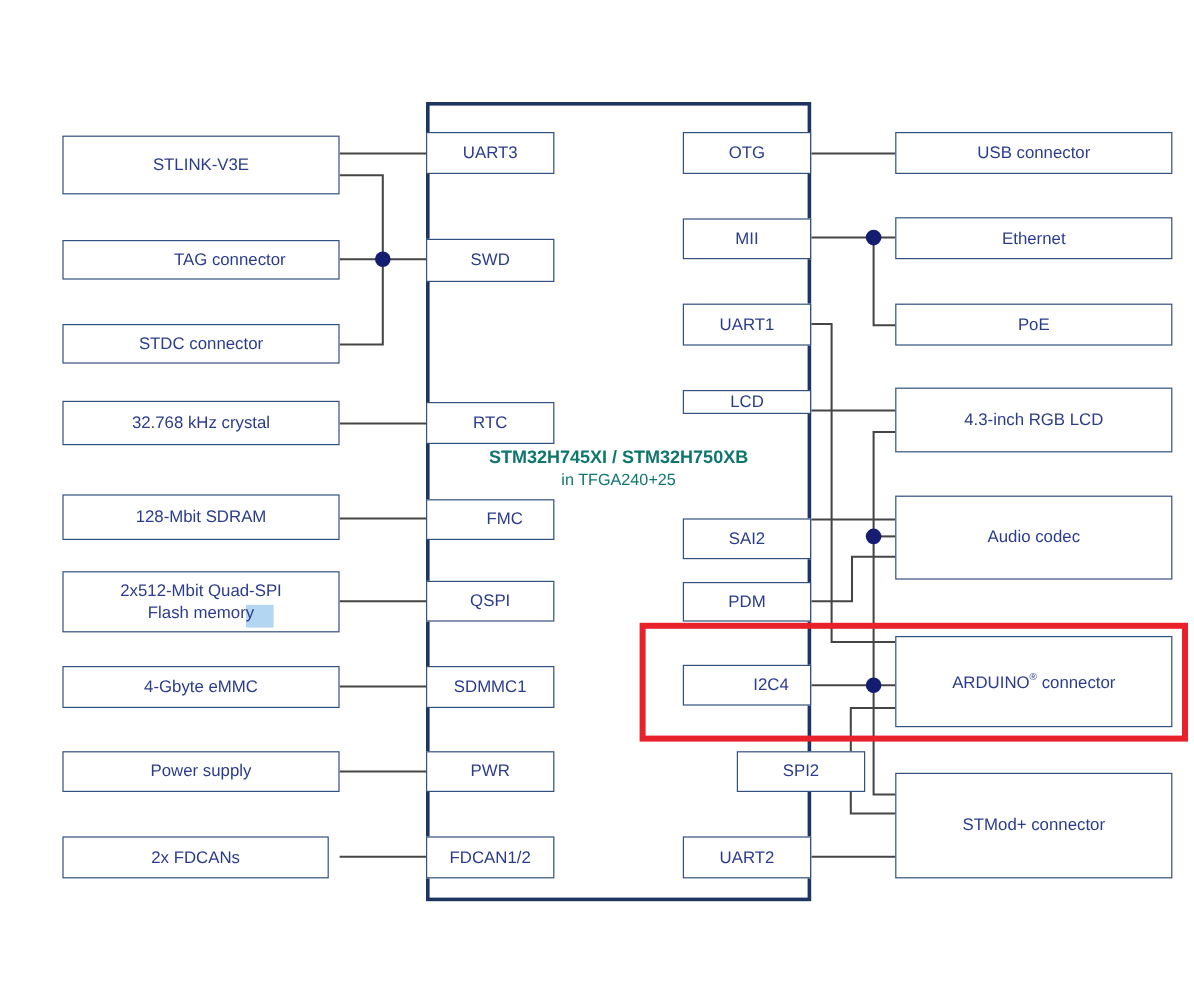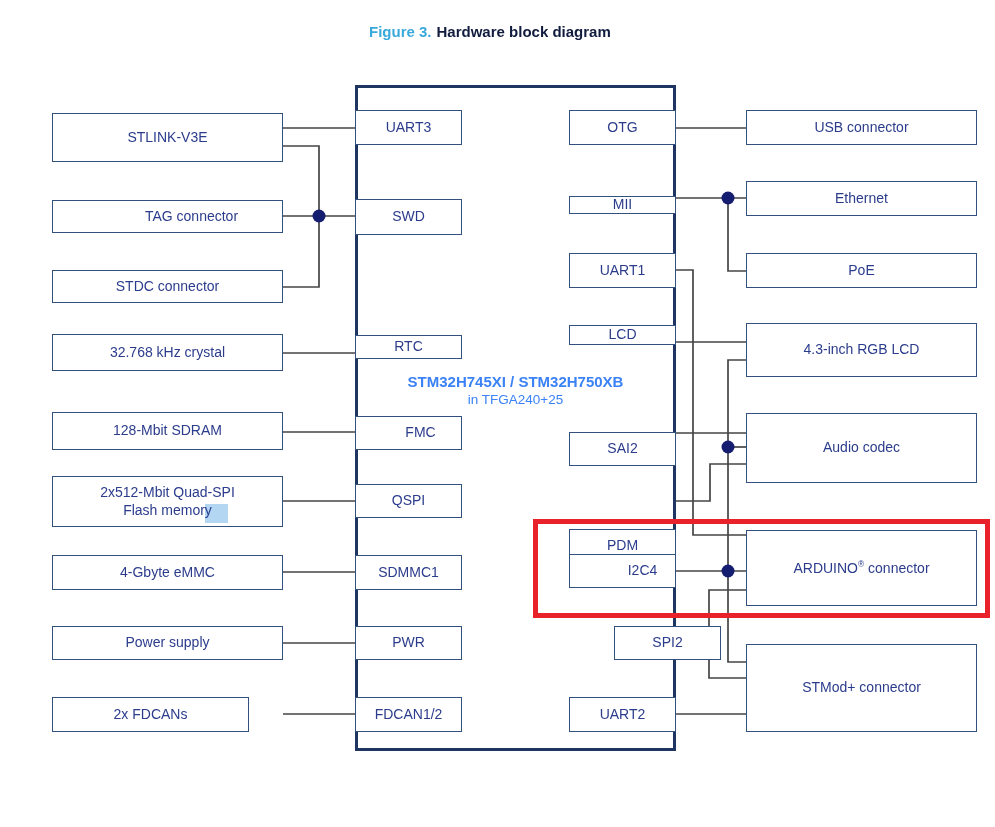--- a/index.html
+++ b/index.html
@@ -16,21 +16,21 @@
     border:1.7px solid #33517e;color:#2b3c8c;font-size:14px;line-height:1.22;
     display:flex;align-items:center;justify-content:center;text-align:center;
   }
   .box span{position:relative;z-index:1;}
   .mcu{
     position:absolute;box-sizing:border-box;background:#ffffff;
     border:3px solid #1e3461;
   }
   .mcu-label{
     position:absolute;left:355px;top:373px;width:321px;text-align:center;
-    color:#3b82f6;z-index:2;
+    color:#0f766e;z-index:2;
   }
   .mcu-name{font-size:15px;font-weight:bold;display:block;}
   .mcu-pkg{font-size:13.5px;display:block;margin-top:2px;}
   .fig-title{
     position:absolute;left:369px;top:23px;white-space:nowrap;
     font-size:15px;font-weight:bold;z-index:3;
   }
   .fig-label{color:#39a9dc;}
   .fig-text{color:#101b3d;margin-left:5px;}
   .sup{font-size:60%;vertical-align:super;}
@@ -42,23 +42,20 @@
     position:absolute;left:533px;top:519px;width:457px;height:99px;
     box-sizing:border-box;border:5px solid #e8212b;background:transparent;z-index:4;
   }
   .two-line{flex-direction:column;}
 </style>
 </head>
 <body>
 
 <div class="stage">
 
-  <div class="fig-title">
-    <span class="fig-label">Figure 3.</span><span class="fig-text">Hardware block diagram</span>
-  </div>
 
   <svg class="wires" width="995" height="827" viewBox="0 0 995 827">
     <path d="M283 128 H355"></path>
     <path d="M283 146 H319 V287 H283"></path>
     <path d="M283 216 H355"></path>
     <path d="M283 353 H355"></path>
     <path d="M283 432 H355"></path>
     <path d="M283 501 H355"></path>
     <path d="M283 572 H355"></path>
     <path d="M283 643 H355"></path>
@@ -90,21 +87,21 @@
     <span class="mcu-name">STM32H745XI / STM32H750XB</span>
     <span class="mcu-pkg">in TFGA240+25</span>
   </div>
 
   <div class="box" style="left:355px;top:110px;width:107px;height:35px;">
       <span>UART3</span>
     </div>
   <div class="box" style="left:355px;top:199px;width:107px;height:36px;">
       <span>SWD</span>
     </div>
-  <div class="box" style="left:355px;top:335px;width:107px;height:24px;">
+  <div class="box" style="left:355px;top:335px;width:107px;height:35px;">
       <span>RTC</span>
     </div>
   <div class="box" style="left:355px;top:416px;width:107px;height:34px;padding-left:24px;">
       <span>FMC</span>
     </div>
   <div class="box" style="left:355px;top:484px;width:107px;height:34px;">
       <span>QSPI</span>
     </div>
   <div class="box" style="left:355px;top:555px;width:107px;height:35px;">
       <span>SDMMC1</span>
@@ -112,33 +109,33 @@
   <div class="box" style="left:355px;top:626px;width:107px;height:34px;">
       <span>PWR</span>
     </div>
   <div class="box" style="left:355px;top:697px;width:107px;height:35px;">
       <span>FDCAN1/2</span>
     </div>
 
   <div class="box" style="left:569px;top:110px;width:107px;height:35px;">
       <span>OTG</span>
     </div>
-  <div class="box" style="left:569px;top:196px;width:107px;height:18px;">
+  <div class="box" style="left:569px;top:182px;width:107px;height:34px;">
       <span>MII</span>
     </div>
   <div class="box" style="left:569px;top:253px;width:107px;height:35px;">
       <span>UART1</span>
     </div>
   <div class="box" style="left:569px;top:325px;width:107px;height:20px;">
       <span>LCD</span>
     </div>
   <div class="box" style="left:569px;top:432px;width:107px;height:34px;">
       <span>SAI2</span>
     </div>
-  <div class="box" style="left:569px;top:485px;width:107px;height:33px;margin-top:44px;">
+  <div class="box" style="left:569px;top:485px;width:107px;height:33px;">
       <span>PDM</span>
     </div>
   <div class="box" style="left:569px;top:554px;width:107px;height:34px;padding-left:40px;">
       <span>I2C4</span>
     </div>
   <div class="box" style="left:569px;top:626px;width:107px;height:34px;margin-left:45px;">
       <span>SPI2</span>
     </div>
   <div class="box" style="left:569px;top:697px;width:107px;height:35px;">
       <span>UART2</span>
@@ -163,21 +160,21 @@
     <i class="sel-highlight"></i>
     <span>2x512-Mbit Quad-SPI</span>
     <span>Flash memory</span>
   </div>
   <div class="box" style="left:52px;top:555px;width:231px;height:35px;">
       <span>4-Gbyte eMMC</span>
     </div>
   <div class="box" style="left:52px;top:626px;width:231px;height:34px;">
       <span>Power supply</span>
     </div>
-  <div class="box" style="left:52px;top:697px;width:197px;height:35px;">
+  <div class="box" style="left:52px;top:697px;width:222px;height:35px;">
       <span>2x FDCANs</span>
     </div>
 
   <div class="box" style="left:746px;top:110px;width:231px;height:35px;">
       <span>USB connector</span>
     </div>
   <div class="box" style="left:746px;top:181px;width:231px;height:35px;">
       <span>Ethernet</span>
     </div>
   <div class="box" style="left:746px;top:253px;width:231px;height:35px;">

